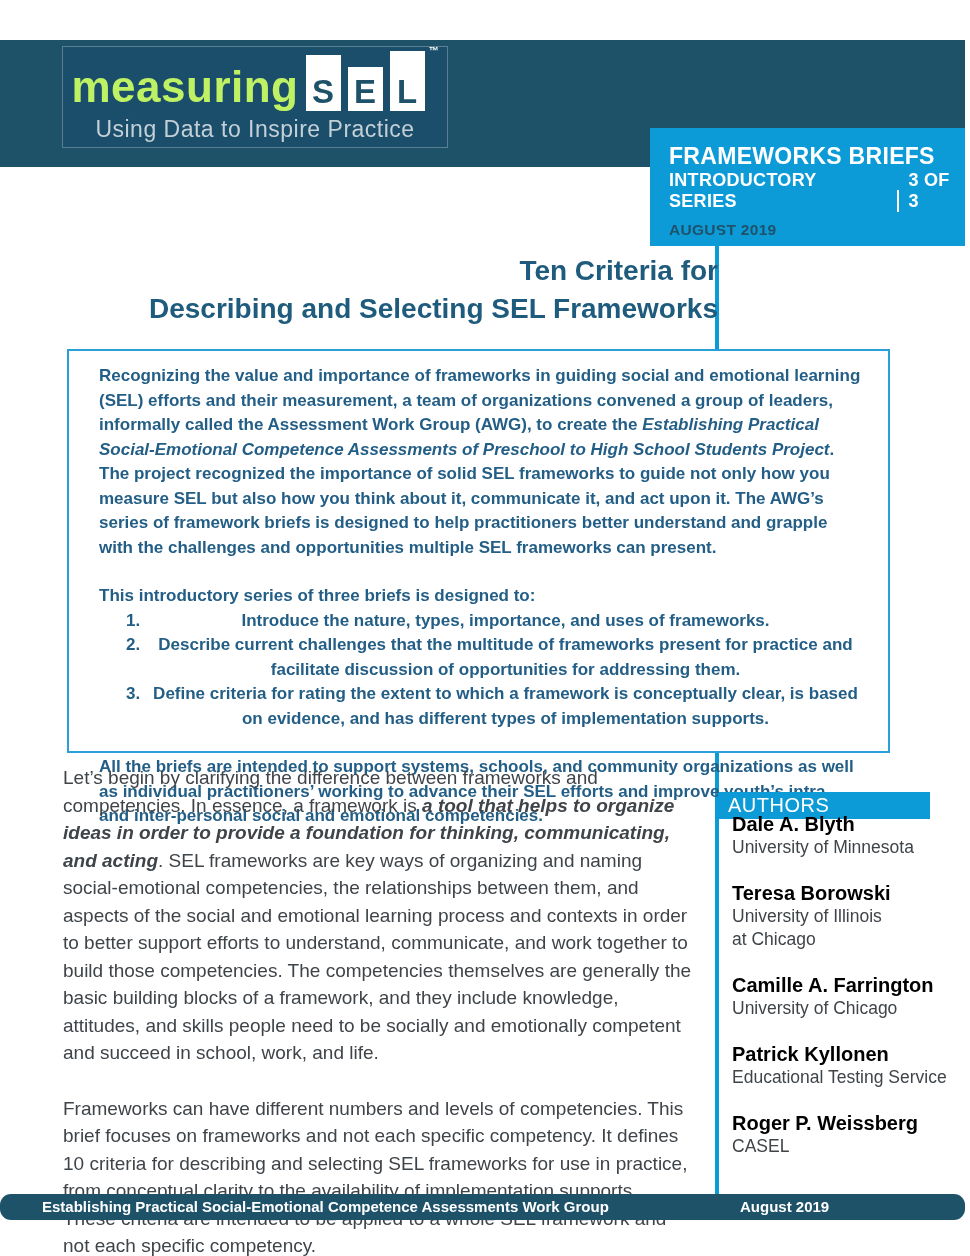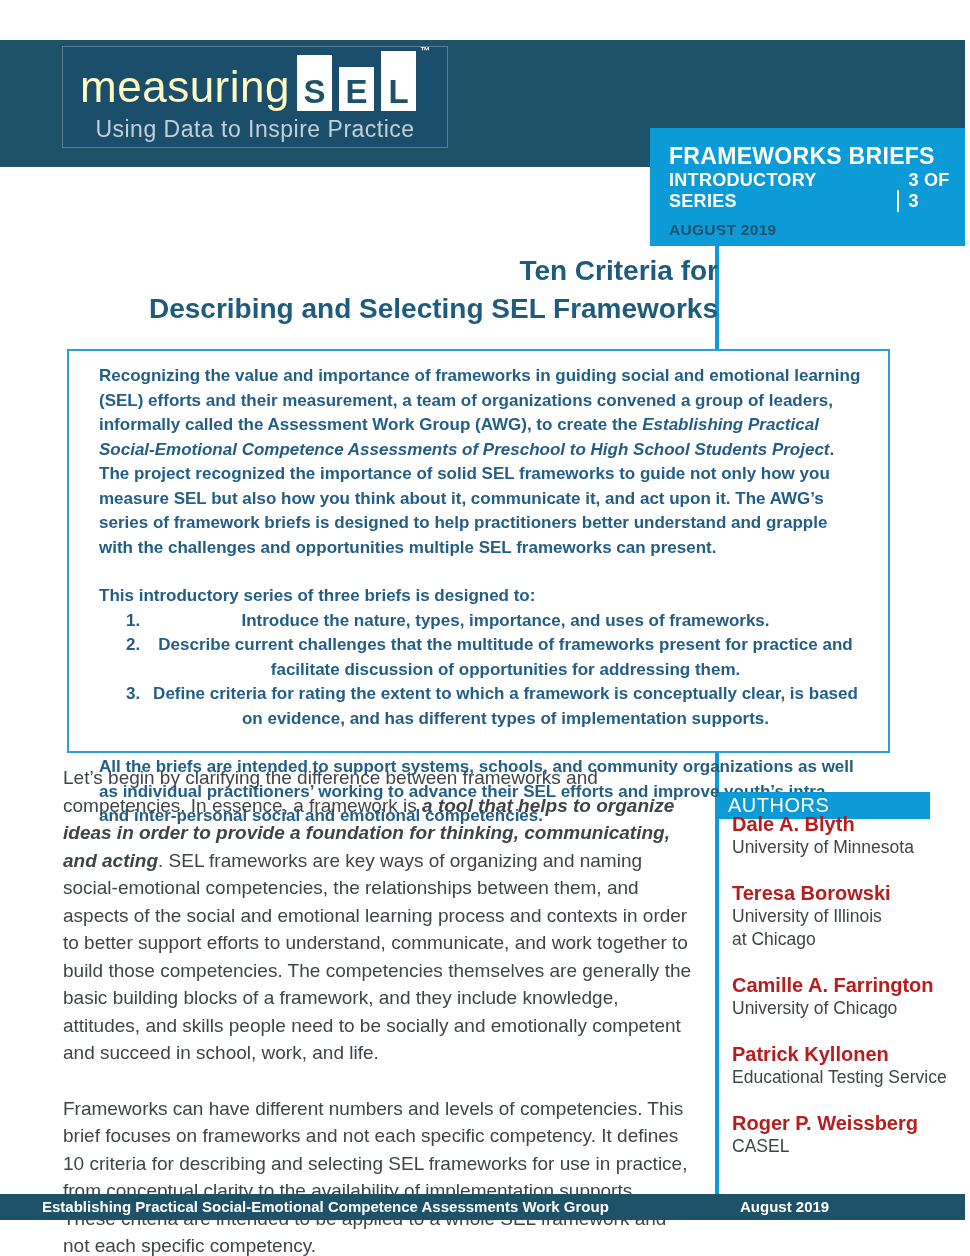--- a/index.html
+++ b/index.html
@@ -9,21 +9,21 @@
     font-family:"Liberation Sans", sans-serif; overflow:hidden;
   }
   
   .band { position:absolute; left:0; top:40px; width:965px; height:127px; background:#1e5269; }
   .logo-box {
     position:absolute; left:62px; top:6px; width:386px; height:102px;
     background:#1b4e6a; border:1px solid rgba(255,255,255,0.28);
     display:flex; flex-direction:column; align-items:center; justify-content:center;
   }
   .logo-row { display:flex; align-items:flex-end; }
-  .logo-word { color:#fef9c3; font-size:44px; font-weight:400; letter-spacing:0.5px; line-height:1; padding-bottom:2px; }
+  .logo-word { color:#bef264; font-size:44px; font-weight:700; letter-spacing:0.5px; line-height:1; padding-bottom:2px; }
   .sel-block {
     background:#ffffff; color:#1e5269; font-weight:bold; font-size:33px;
     display:flex; align-items:flex-end; justify-content:center; line-height:1;
     margin-left:7px; padding-bottom:3px;
   }
   .sel-s { width:35px; height:56px; }
   .sel-e { width:35px; height:44px; }
   .sel-l { width:35px; height:60px; }
   .tm { color:#ffffff; font-size:10px; font-weight:bold; align-self:flex-start; margin-left:4px; margin-top:-6px; }
   .tagline { color:#c3d0d8; font-size:23px; letter-spacing:0.5px; margin-top:5px; }
@@ -64,26 +64,26 @@
   .body-col p + p { margin-top:28px; }
   .emph { font-style:italic; font-weight:bold; }
   
   .authors-bar {
     position:absolute; left:719px; top:792px; width:211px; height:27px;
     background:#0d9bd8; color:#ffffff; font-weight:normal; font-size:20px;
     letter-spacing:0.5px; line-height:27px; padding-left:9px;
   }
   .authors-list { position:absolute; left:732px; top:812px; width:235px; }
   .author { margin-bottom:22px; }
-  .author-name { font-size:20px; font-weight:bold; color:#b91c1c; line-height:24px; }
+  .author-name { font-size:20px; font-weight:bold; color:#000000; line-height:24px; }
   .author-affil { font-size:17.5px; color:#3f4449; line-height:23px; }
   
   .footer {
     position:absolute; left:0; top:1194px; width:965px; height:26px;
-    background:#1e5269; color:#ffffff; font-weight:bold; font-size:15px;
+    background:#1e5269; color:#ffffff; font-weight:bold; font-size:15px;border-radius:11px;
   }
   .footer-left { position:absolute; left:42px; top:4px; }
   .footer-right { position:absolute; left:740px; top:4px; }
 </style>
 </head>
 <body>
 
 <div class="page">
 
   <div class="band">

